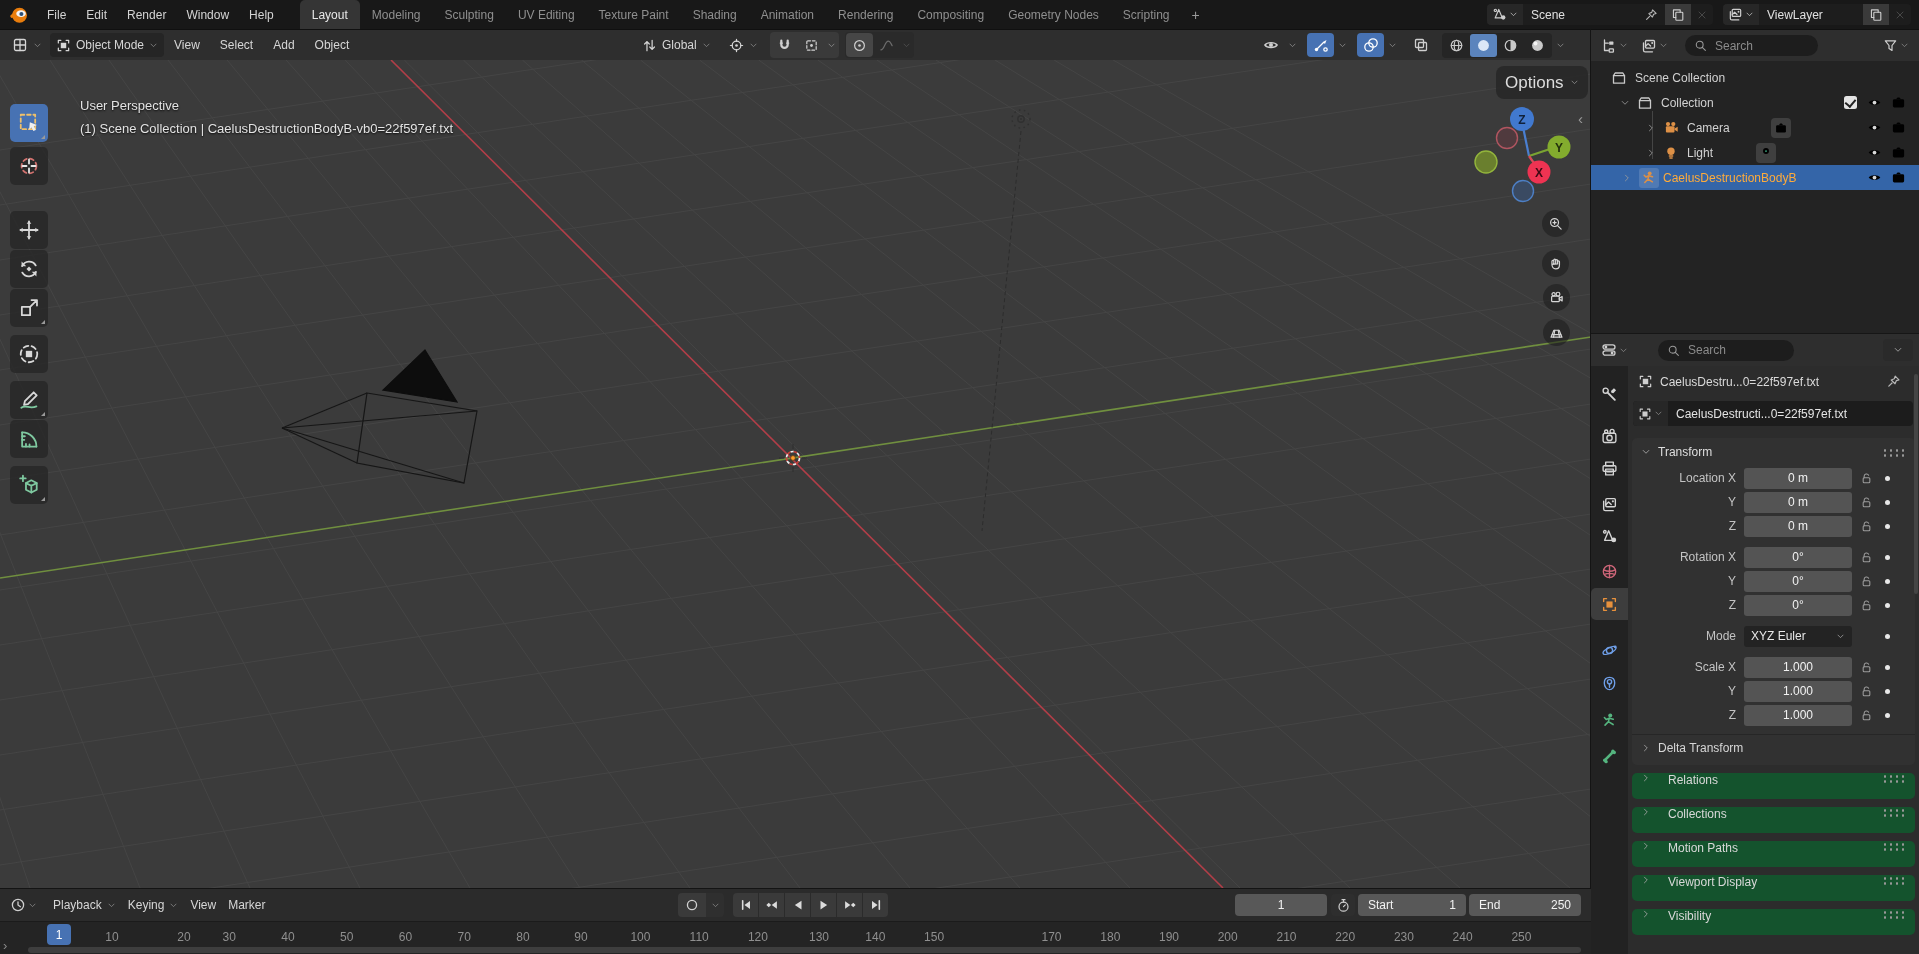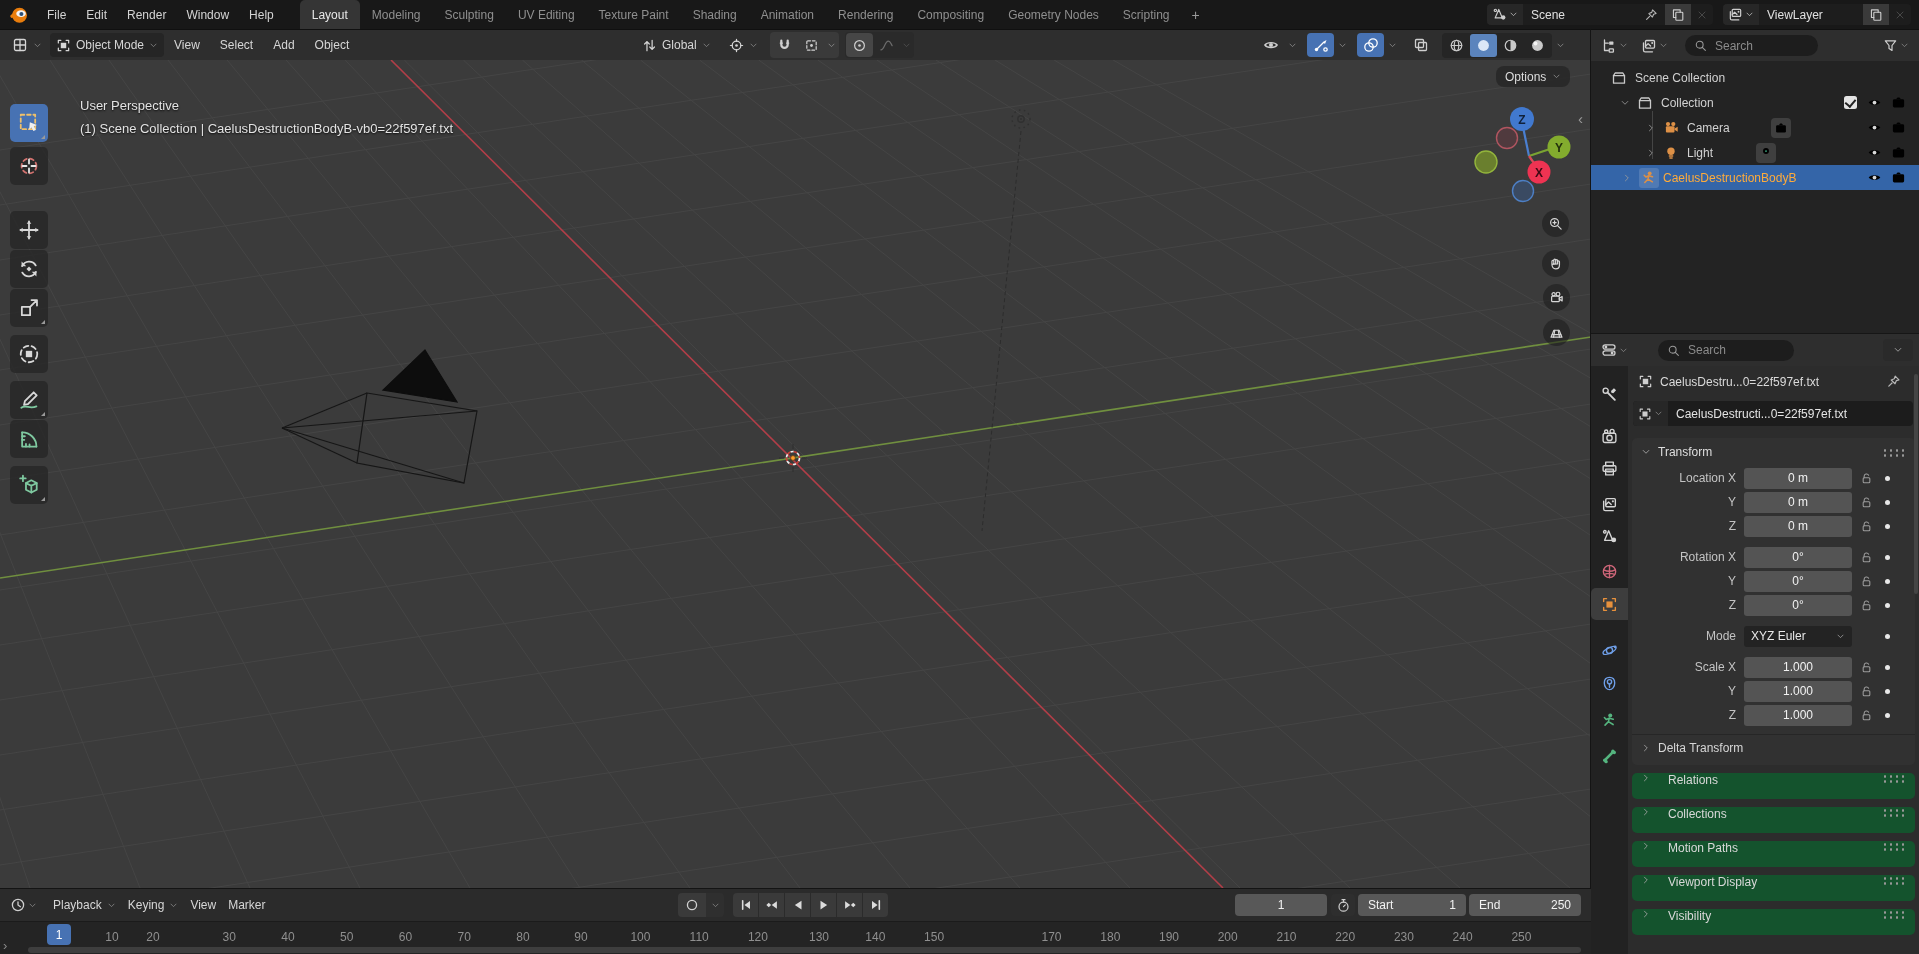--- a/index.html
+++ b/index.html
@@ -37,21 +37,21 @@
   .grp{display:flex;align-items:center;background:#2a2a2a;border-radius:4px;padding:1px}
   .grp.darker{background:#252525}
   .shadeseg{width:27px;height:23px;display:flex;align-items:center;justify-content:center;border-radius:3px;color:#c9c9c9}
   .shadeseg.on{background:#5b84bd;color:#dbe7f7}
   
   .viewport{position:absolute;left:0;top:60px;width:1591px;height:828px;background:#3b3b3b;overflow:hidden}
   .ovl{position:absolute;left:80px;top:34px;color:#e3e3e3;font-size:13px;line-height:23px;text-shadow:0 1px 2px rgba(0,0,0,.85);pointer-events:none}
   .tool{position:absolute;left:10px;width:38px;height:38px;background:rgba(40,40,40,.85);border-radius:5px;display:flex;align-items:center;justify-content:center;color:#d8d8d8}
   .tool.active{background:var(--accent)}
   .tool .corner{position:absolute;right:3px;bottom:3px;width:0;height:0;border-left:4px solid transparent;border-bottom:4px solid #9a9a9a}
-  .optsbtn{position:absolute;left:1496px;top:6px;height:21px;padding:0 9px;background:rgba(40,40,40,.92);border:none;border-radius:8px;display:flex;align-items:center;gap:6px;color:#dcdcdc;font-family:inherit;font-size:12px}
+  .optsbtn{position:absolute;left:1496px;top:6px;height:33px;padding:0 9px;background:rgba(40,40,40,.92);border:none;border-radius:8px;display:flex;align-items:center;gap:6px;color:#dcdcdc;font-family:inherit;font-size:17px}
   .navbtn{position:absolute;width:27px;height:27px;border-radius:50%;background:rgba(28,28,28,.55);color:#d6d6d6;display:flex;align-items:center;justify-content:center}
   .collapse{position:absolute;left:1578px;top:50px;color:#9a9a9a;font-size:15px}
   
   .vdiv{position:absolute;left:1590px;top:29px;width:1px;height:925px;background:#141414}
   .outliner{position:absolute;left:1591px;top:29px;width:328px;height:304px;background:#232323;border-top:1px solid #101010;box-sizing:border-box}
   .o-header{height:31px;background:#2e2e2e;display:flex;align-items:center;gap:5px;padding:0 6px}
   .iconbtn{display:flex;align-items:center;gap:2px;height:22px;padding:0 4px;border-radius:4px;color:#cfcfcf}
   .searchpill{display:flex;align-items:center;gap:6px;height:21px;background:#1d1d1d;border-radius:11px;padding:0 9px;color:#9a9a9a}
   .searchpill input{background:transparent;border:none;outline:none;color:#c8c8c8;width:92px;font-family:inherit;font-size:12px}
   .searchpill input::placeholder{color:#8b8b8b}
@@ -1361,21 +1361,21 @@
       <div class="rfield" style="left:1469px;width:112px">
         <span>End</span>
           <span>250</span>
       </div>
     </div>
     <div class="tl-ruler" id="ruler">
       <div class="playhead">1</div>
       <span class="tl-exp">›</span>
       <div class="tl-scroll"></div>
     <span class="tick" style="left: 111.9px;">10</span>
-        <span class="tick" style="left: 153px;">20</span>
+        <span class="tick" style="left: 184px;">20</span>
         <span class="tick" style="left: 229.3px;">30</span>
         <span class="tick" style="left: 288px;">40</span>
         <span class="tick" style="left: 346.8px;">50</span>
         <span class="tick" style="left: 405.5px;">60</span>
         <span class="tick" style="left: 464.2px;">70</span>
         <span class="tick" style="left: 523px;">80</span>
         <span class="tick" style="left: 581px;">90</span>
         <span class="tick" style="left: 640.4px;">100</span>
         <span class="tick" style="left: 699.2px;">110</span>
         <span class="tick" style="left: 757.9px;">120</span>

